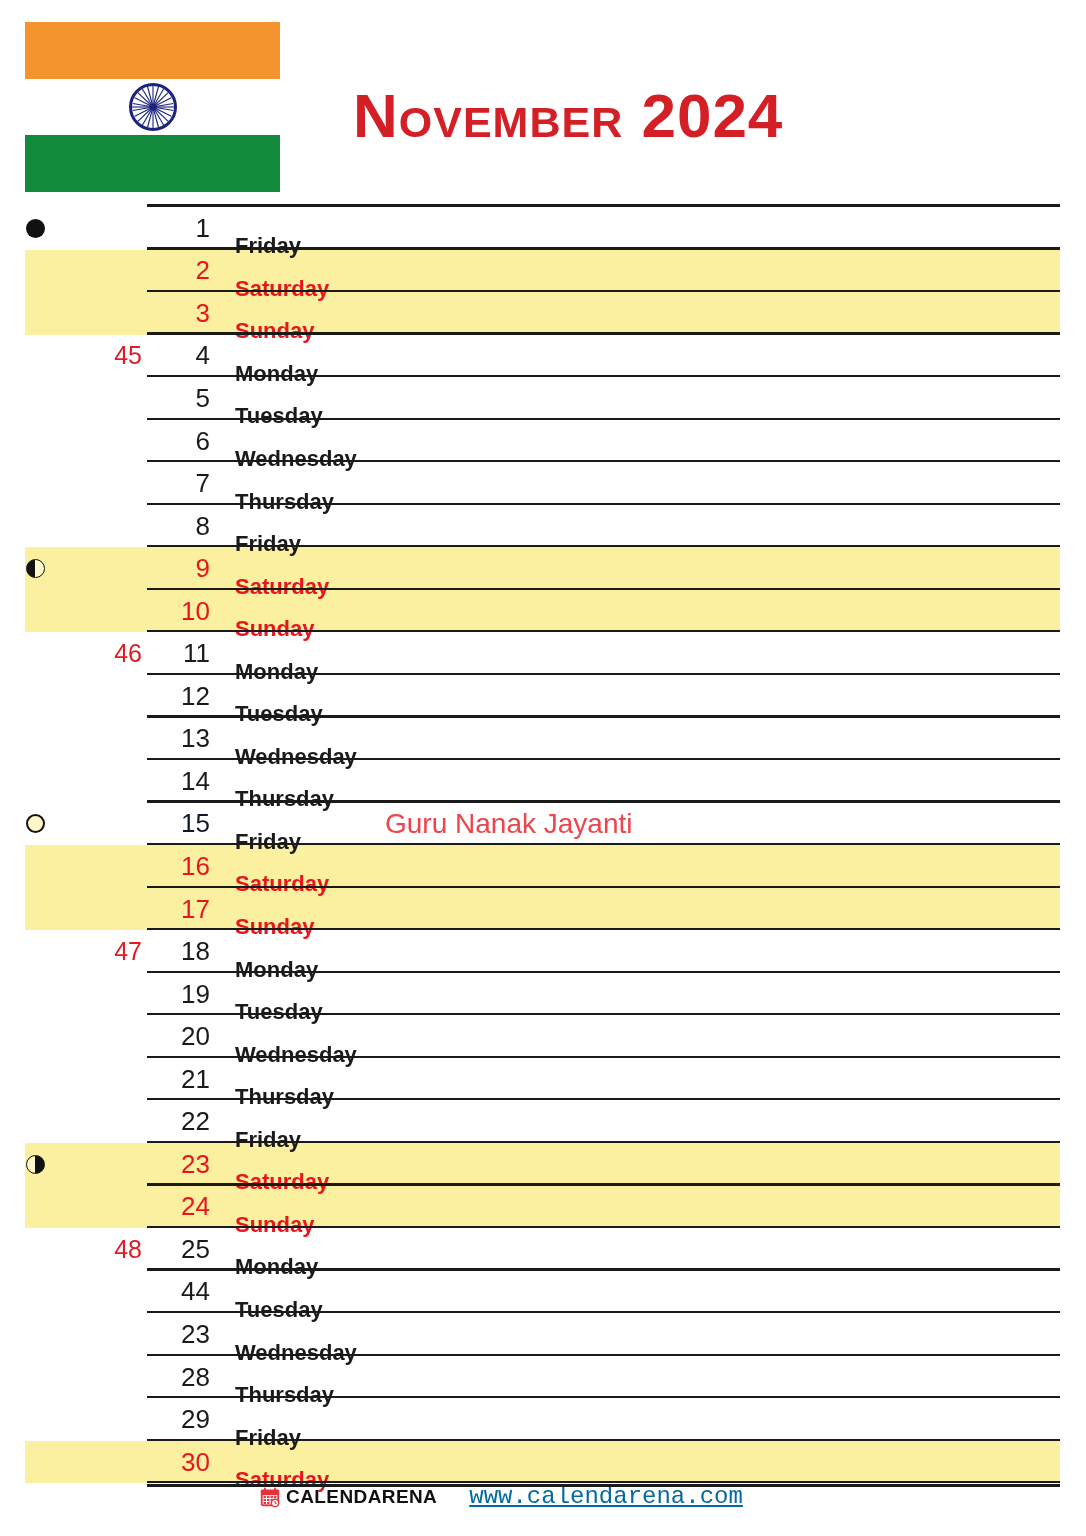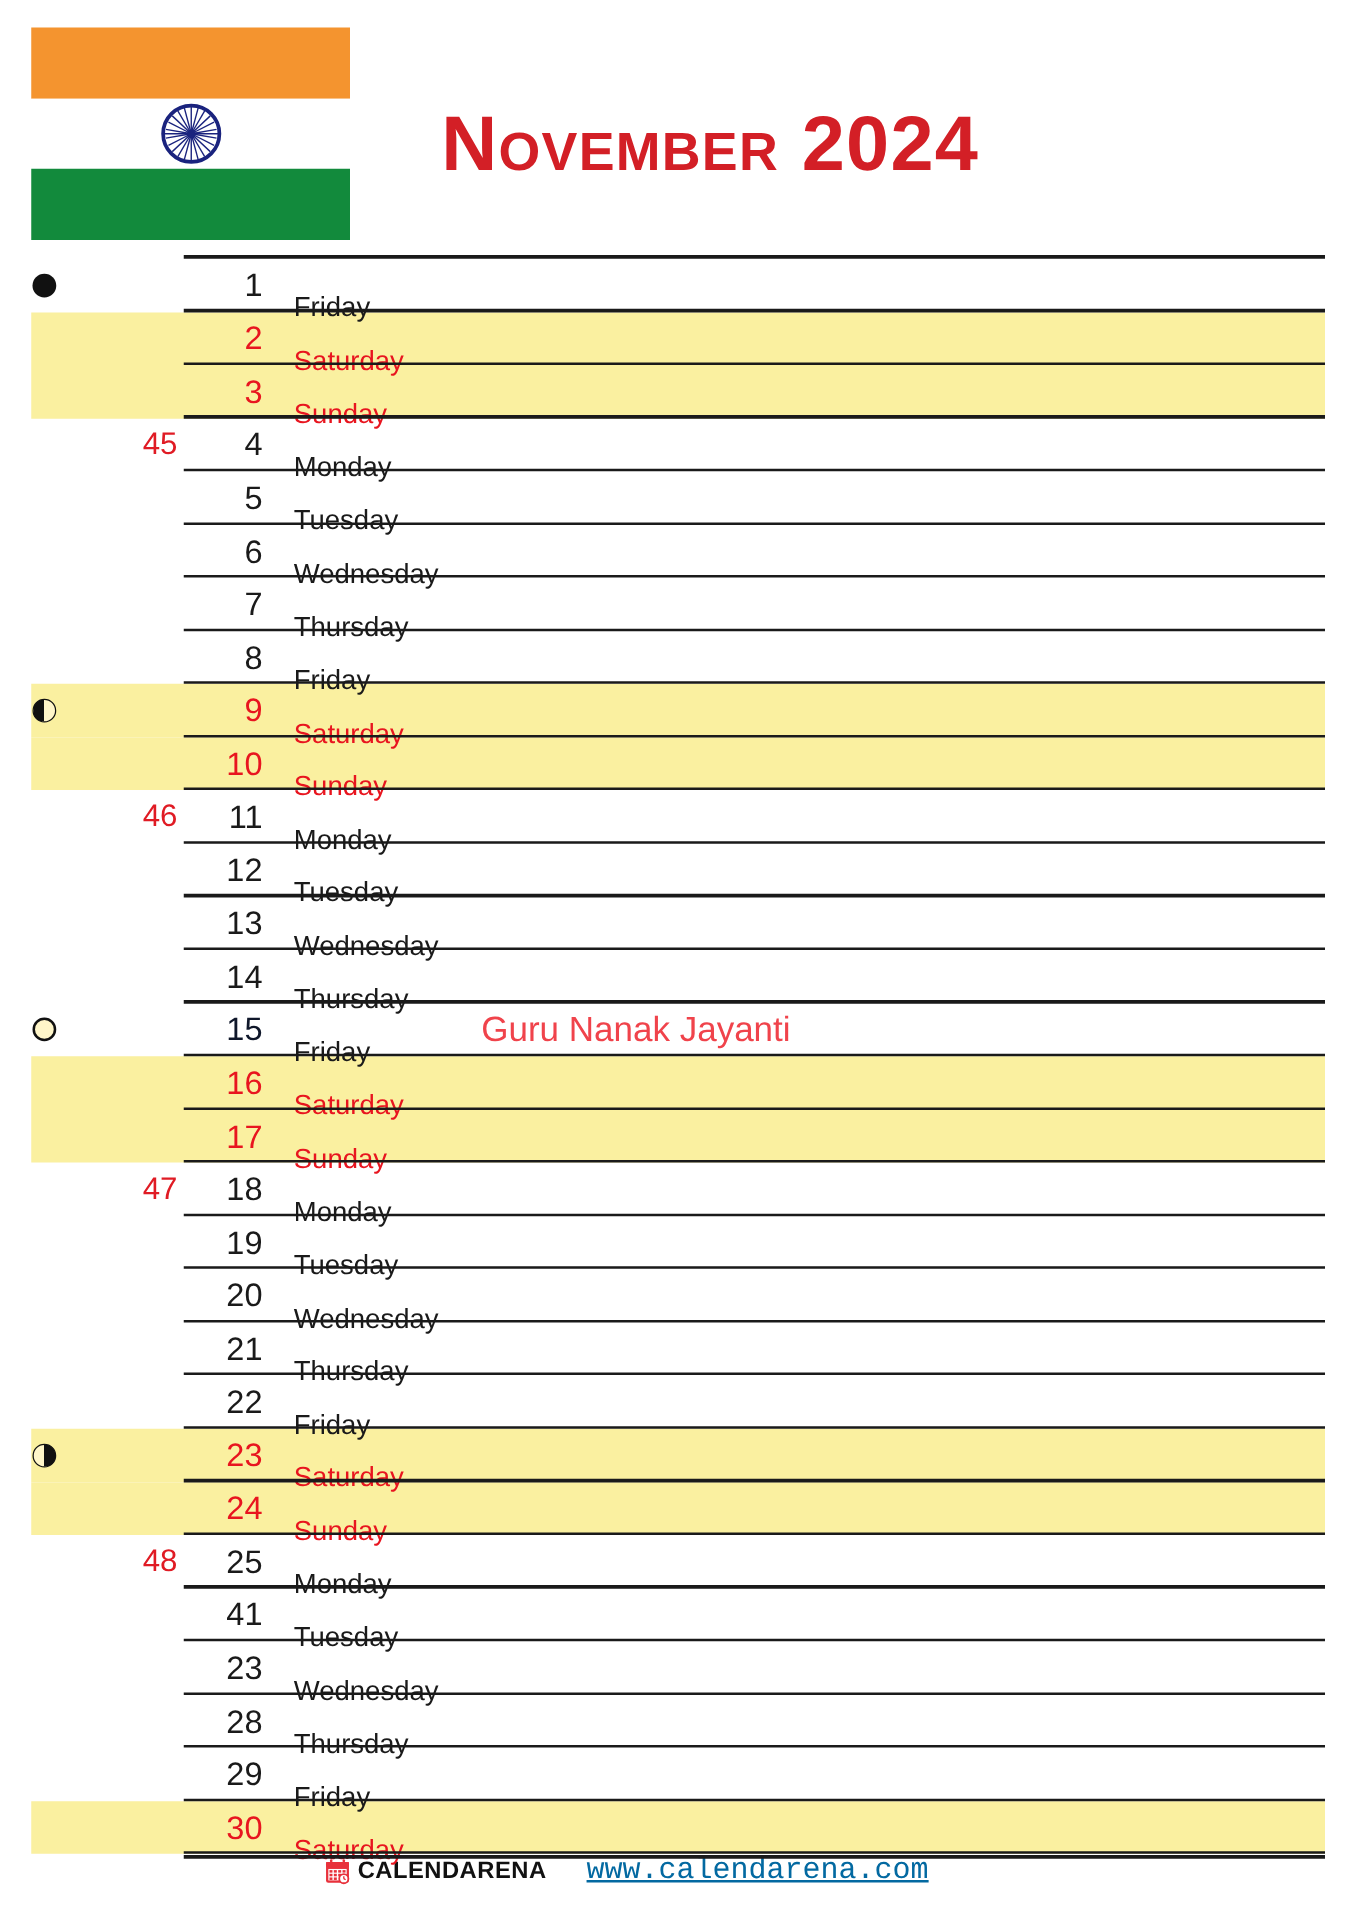--- a/index.html
+++ b/index.html
@@ -150,21 +150,21 @@
     color: #1a1a1a;
   }
 
   .cell-dayname {
     position: relative;
     z-index: 2;
     width: 160px;
     flex: 0 0 160px;
     padding-left: 20px;
     font-size: 22px;
-    font-weight: 400;
+    font-weight: 700;
     color: #1a1a1a;
     margin-top: 36px;
   }
 
   .cell-events {
     position: relative;
     z-index: 2;
     flex: 1 1 auto;
     padding-left: 10px;
     font-size: 28px;
@@ -441,21 +441,21 @@
     <div class="row">
       <div class="cell-moon"></div>
       <div class="cell-week">48</div>
       <div class="cell-daynum">25</div>
       <div class="cell-dayname">Monday</div>
       <div class="cell-events"></div>
     </div>
     <div class="row">
       <div class="cell-moon"></div>
       <div class="cell-week"></div>
-      <div class="cell-daynum">41</div>
+      <div class="cell-daynum">44</div>
       <div class="cell-dayname">Tuesday</div>
       <div class="cell-events"></div>
     </div>
     <div class="row">
       <div class="cell-moon"></div>
       <div class="cell-week"></div>
       <div class="cell-daynum">23</div>
       <div class="cell-dayname">Wednesday</div>
       <div class="cell-events"></div>
     </div>

